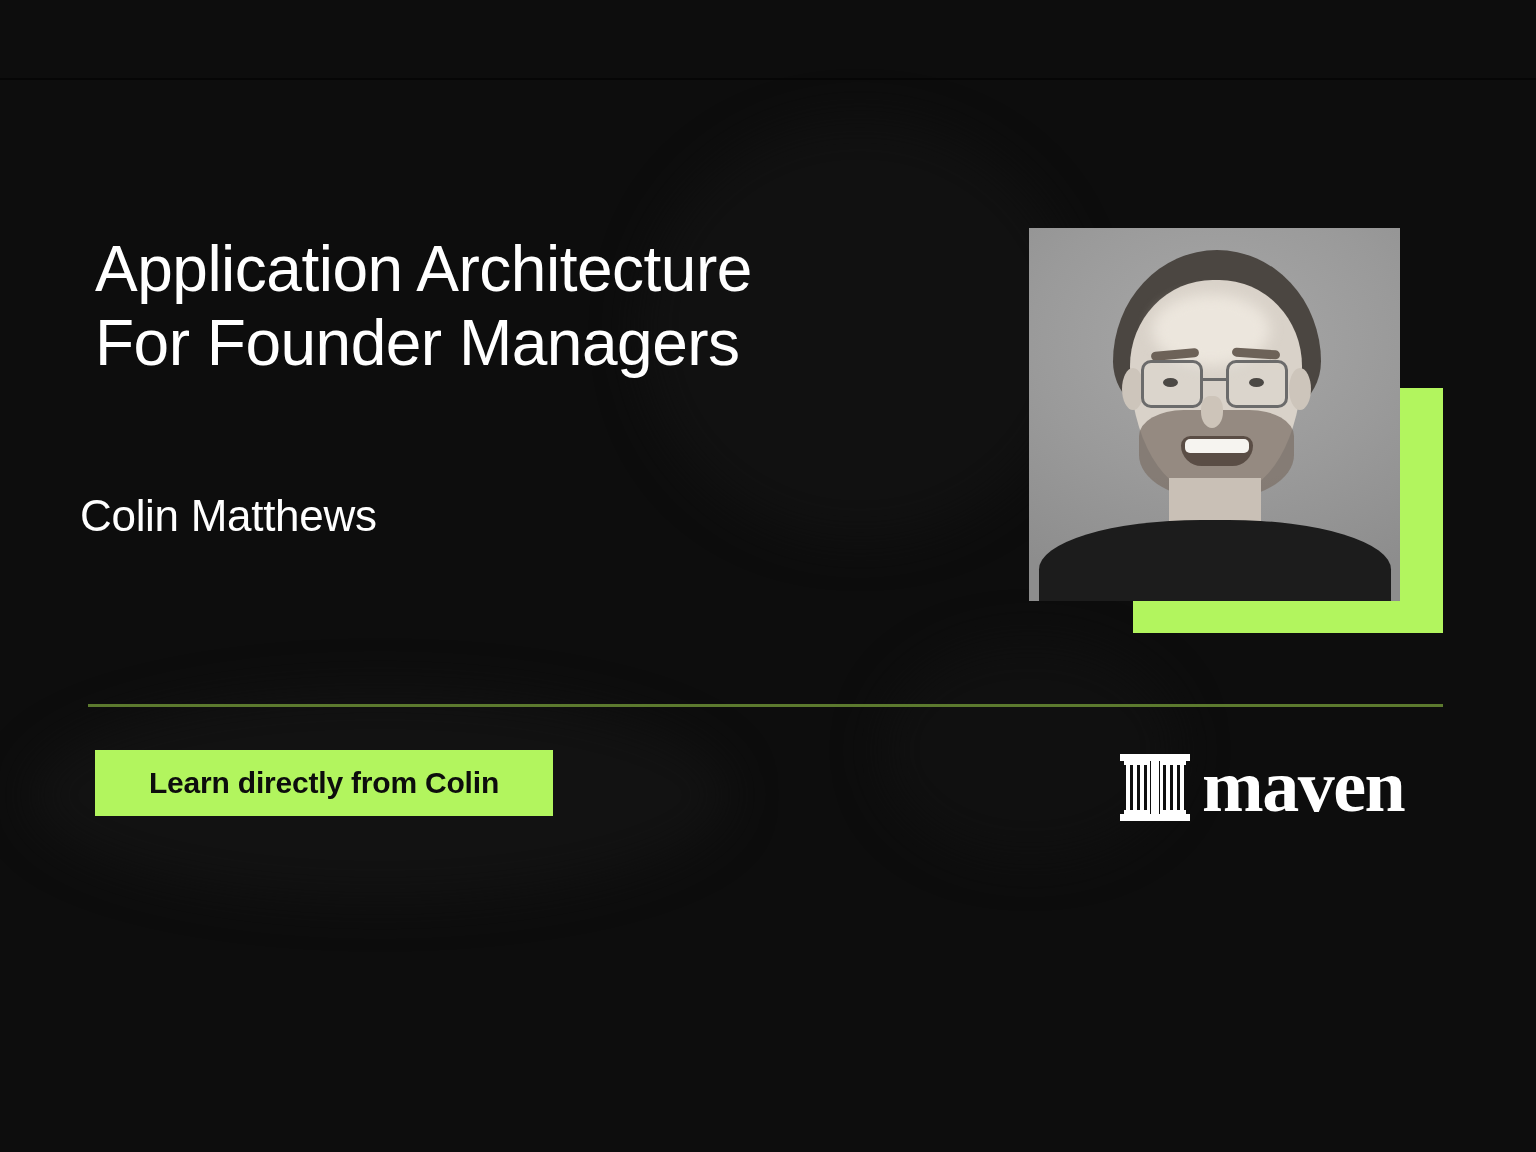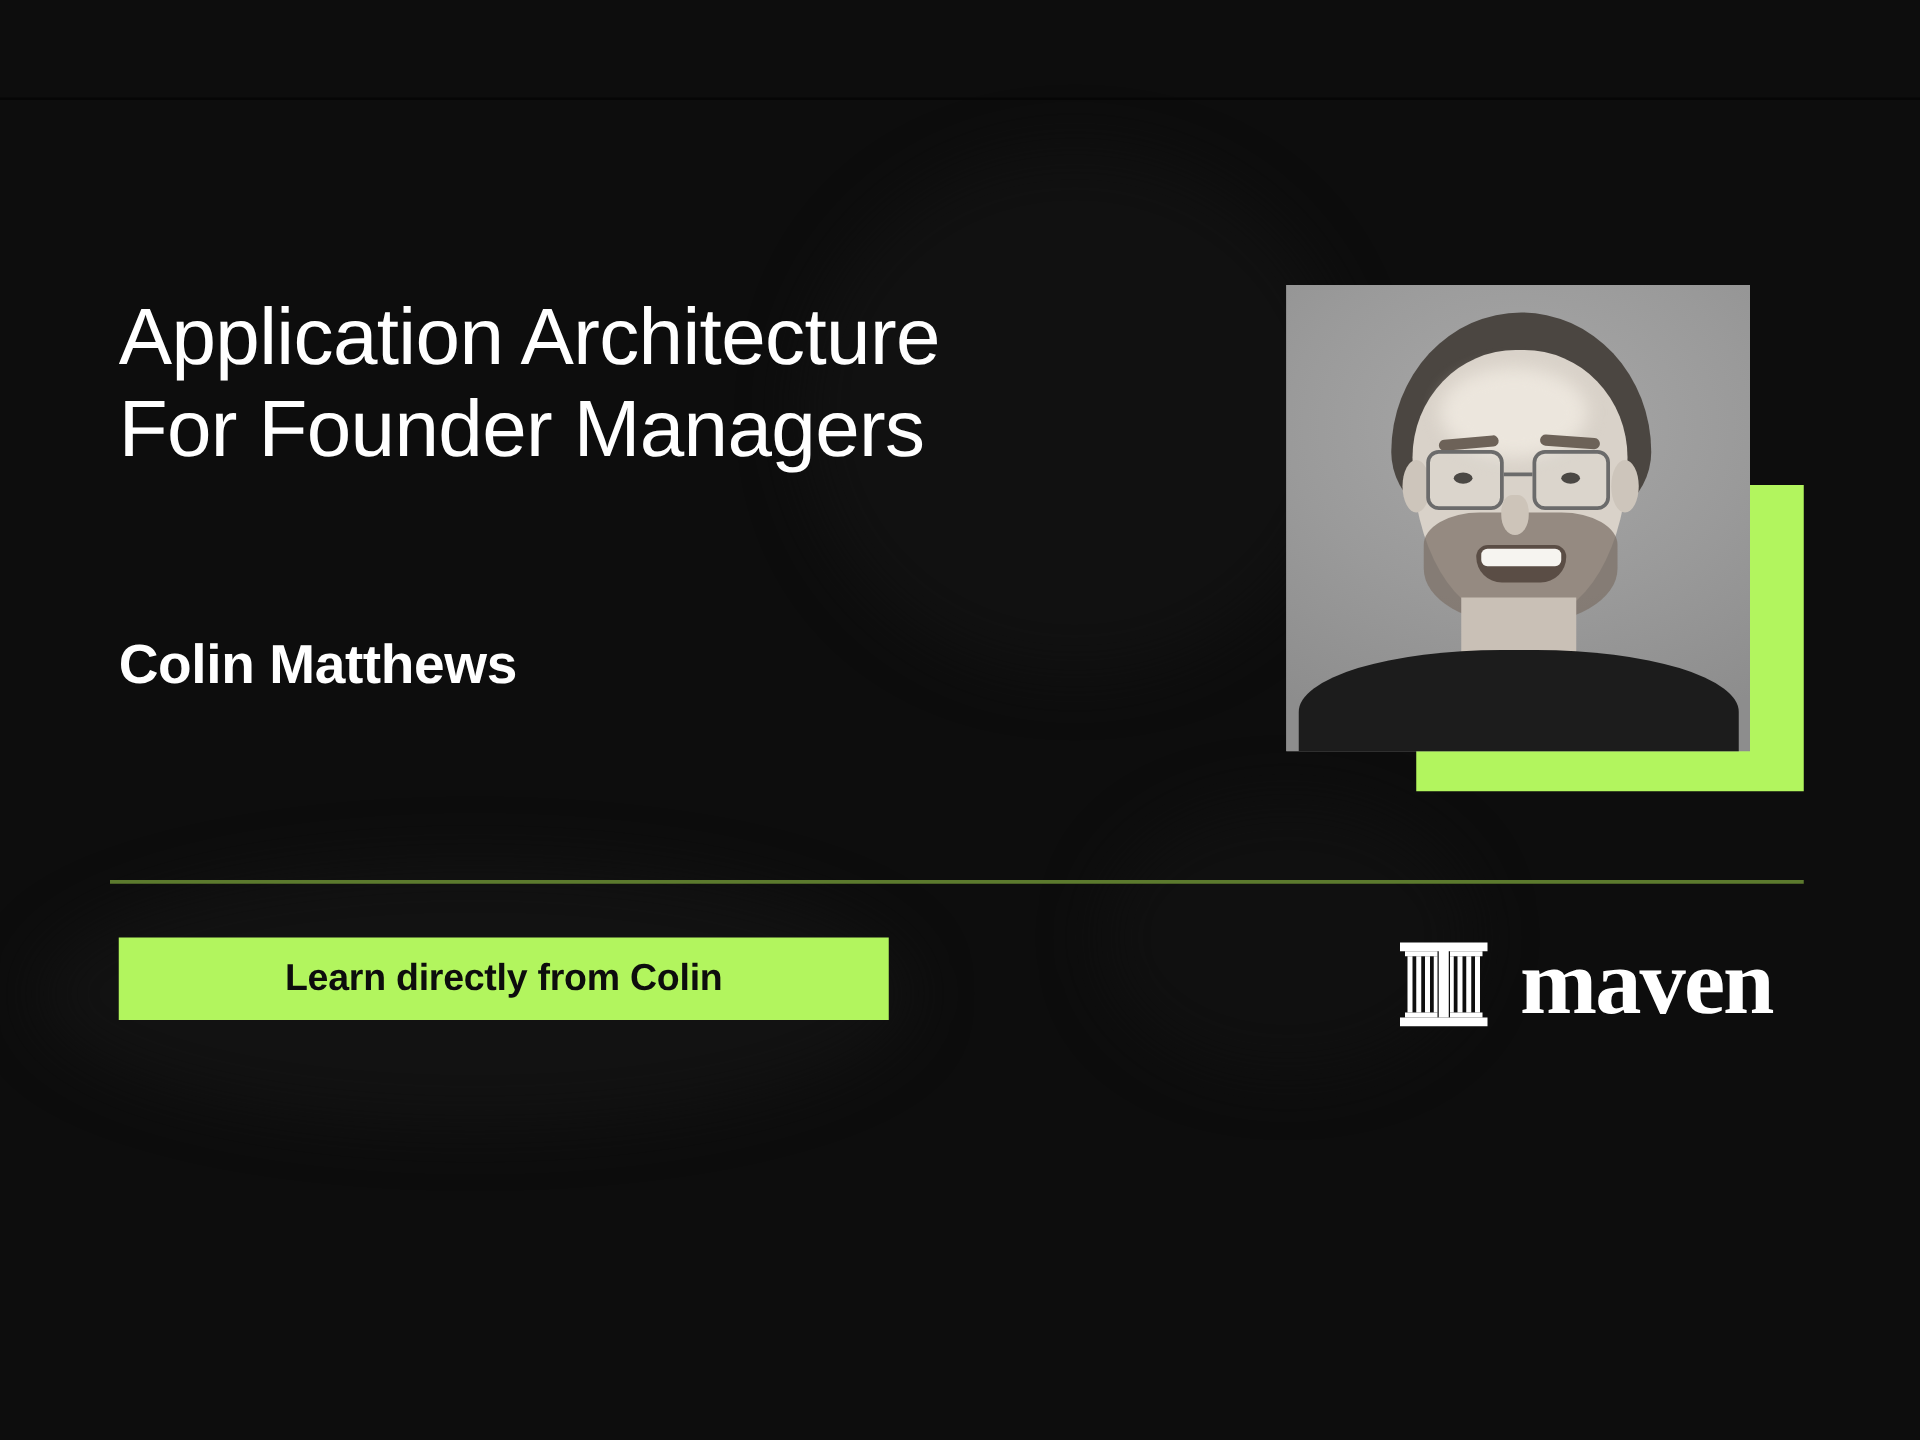--- a/index.html
+++ b/index.html
@@ -42,26 +42,25 @@
     width:920px;
     color:#ffffff;
     font-size:64px;
     font-weight:400;
     line-height:1.16;
     letter-spacing:-0.5px;
   }
   .title .line { display:block; }
 
   .presenter-name {
-    position:absolute; left:95px; top:491px;
+    position:absolute; left:80px; top:491px;
     color:#ffffff;
     font-size:44px;
-    font-weight:700;
+    font-weight:400;
     letter-spacing:-0.3px;
-    margin-top:16px;
   }
 
   .presenter-role {
     position:absolute; left:95px; top:572px;
     width:760px;
     color:#f2f2f2;
     font-size:34px;
     font-weight:400;
     line-height:1.53;
     letter-spacing:0.1px;
@@ -69,21 +68,21 @@
   .presenter-role .line { display:block; }
 
   .divider {
     position:absolute; left:88px; top:704px;
     width:1355px; height:3px;
     background:#5c7a2e;
   }
 
   .cta-button {
     position:absolute; left:95px; top:750px;
-    width:616px; height:66px;
+    width:458px; height:66px;
     background:#b2f55e;
     border:none;
     color:#0d0d0d;
     font-family:"Liberation Sans", sans-serif;
     font-size:30px;
     font-weight:700;
     letter-spacing:-0.2px;
     display:flex; align-items:center; justify-content:center;
     cursor:pointer;
   }
@@ -203,21 +202,21 @@
   .p-shirt {
     position:absolute; left:10px; top:292px;
     width:352px; height:90px;
     background:#1c1c1c;
     border-radius:46% 46% 0 0 / 55% 55% 0 0;
   }
 
   
   .maven-logo {
     position:absolute; left:1118px; top:748px;
-    display:flex; align-items:center; gap:24px;
+    display:flex; align-items:center; gap:10px;
   }
   .maven-mark { width:74px; height:76px; display:block; }
   .maven-word {
     color:#ffffff;
     font-family:"Liberation Serif", serif;
     font-size:74px;
     font-weight:700;
     letter-spacing:-1.5px;
     line-height:1;
   }

